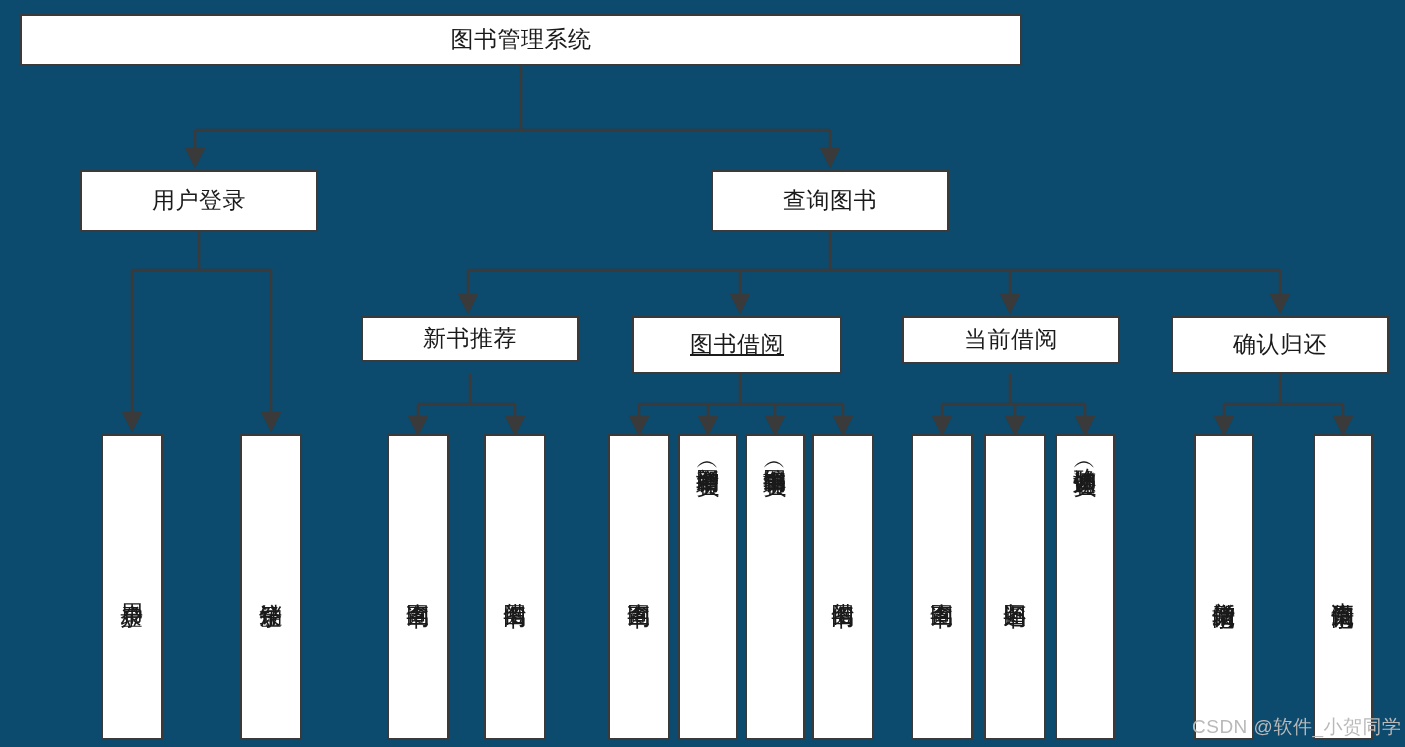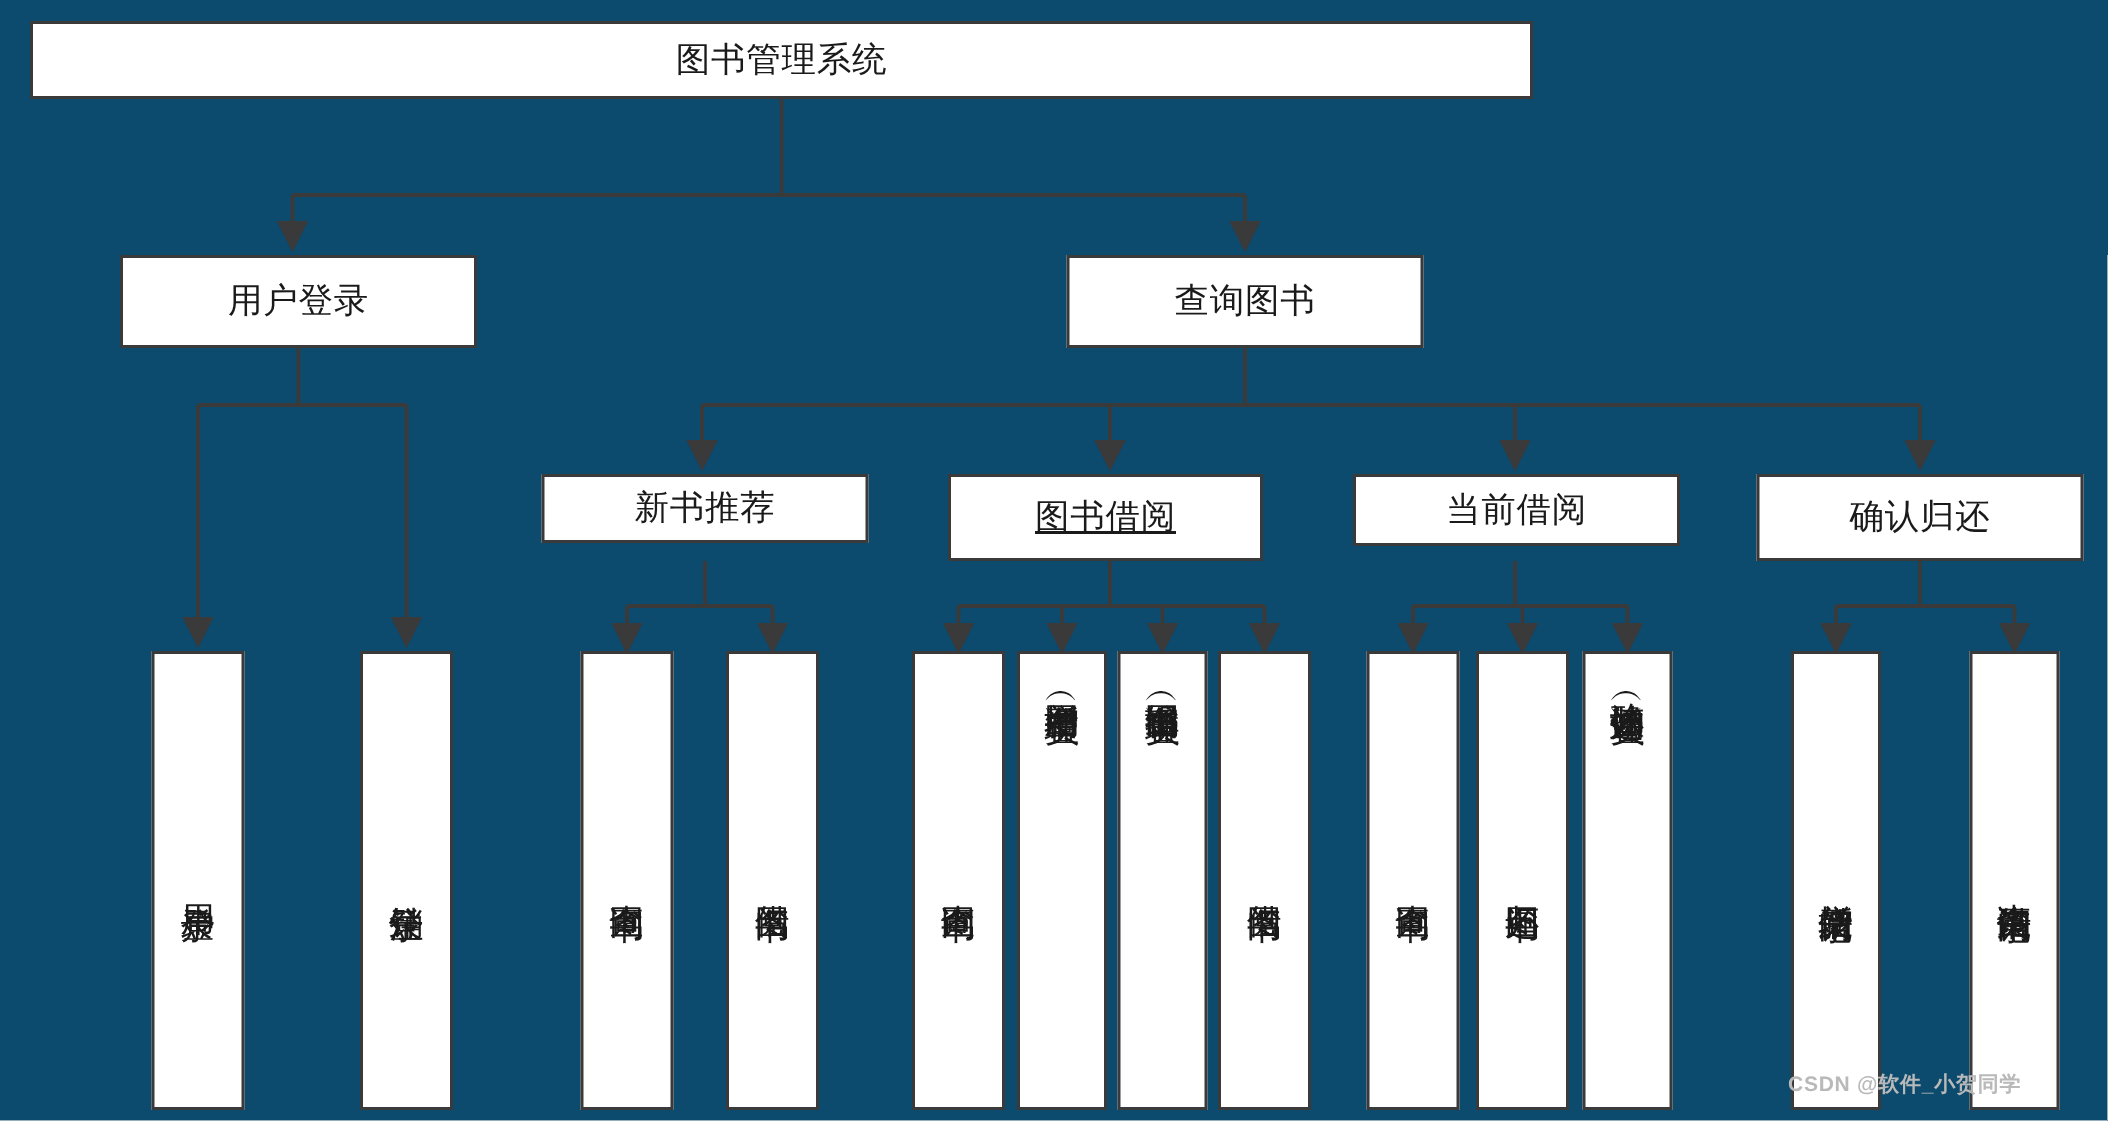--- a/index.html
+++ b/index.html
@@ -57,25 +57,24 @@
     line-height: 1.16;
     letter-spacing: 1px;
     white-space: nowrap;
   }
   .node.vert.centered {
     align-items: center;
     padding-top: 0;
   }
   .watermark {
     position: absolute;
-    font-size: 14px;
+    font-size: 19px;
     color: #b9b9b9;
     white-space: nowrap;
     letter-spacing: 0.5px;
-    font-weight: bold;
   }
 </style>
 </head>
 <body>
 
 <div id="canvas">
 
   <svg class="wires" viewBox="0 0 1405 747">
     <defs>
       <marker id="arrow" markerWidth="12" markerHeight="12" refX="1" refY="4" orient="auto" markerUnits="strokeWidth">

